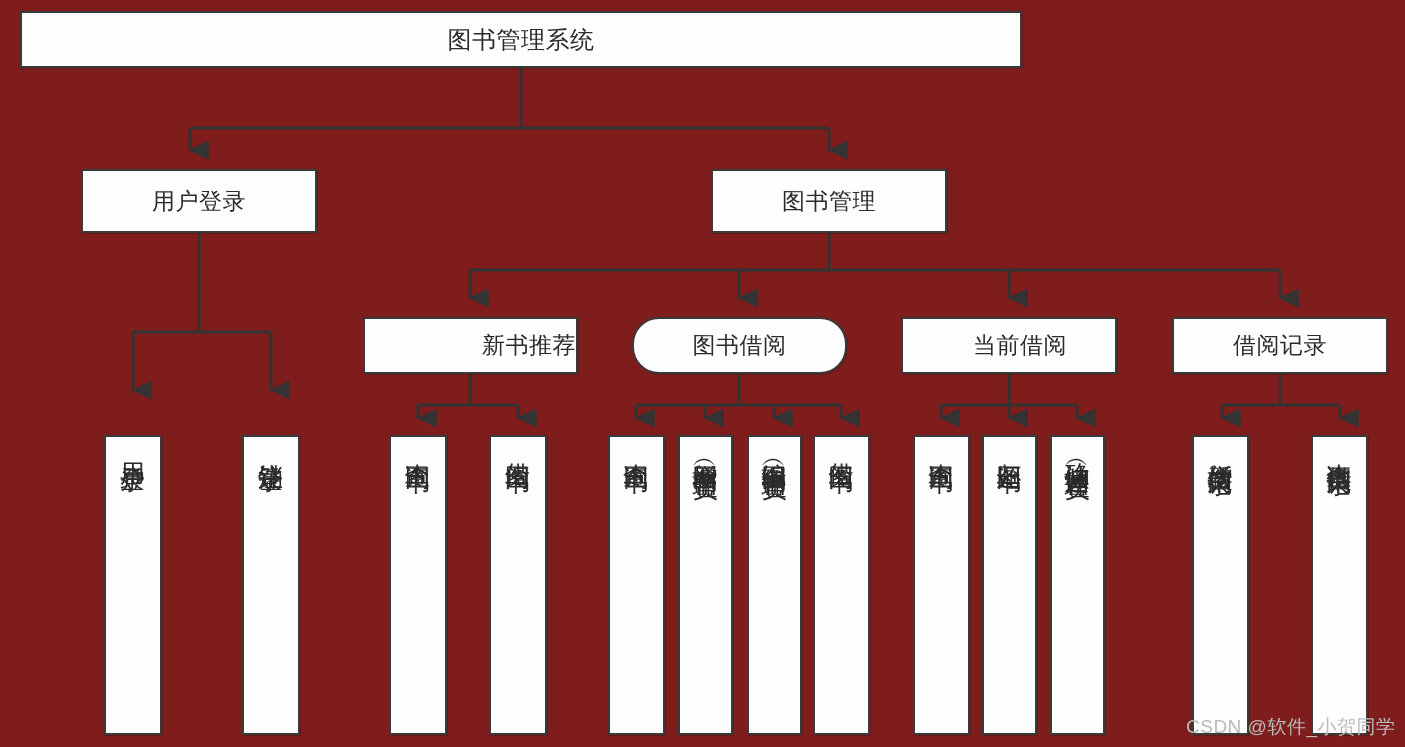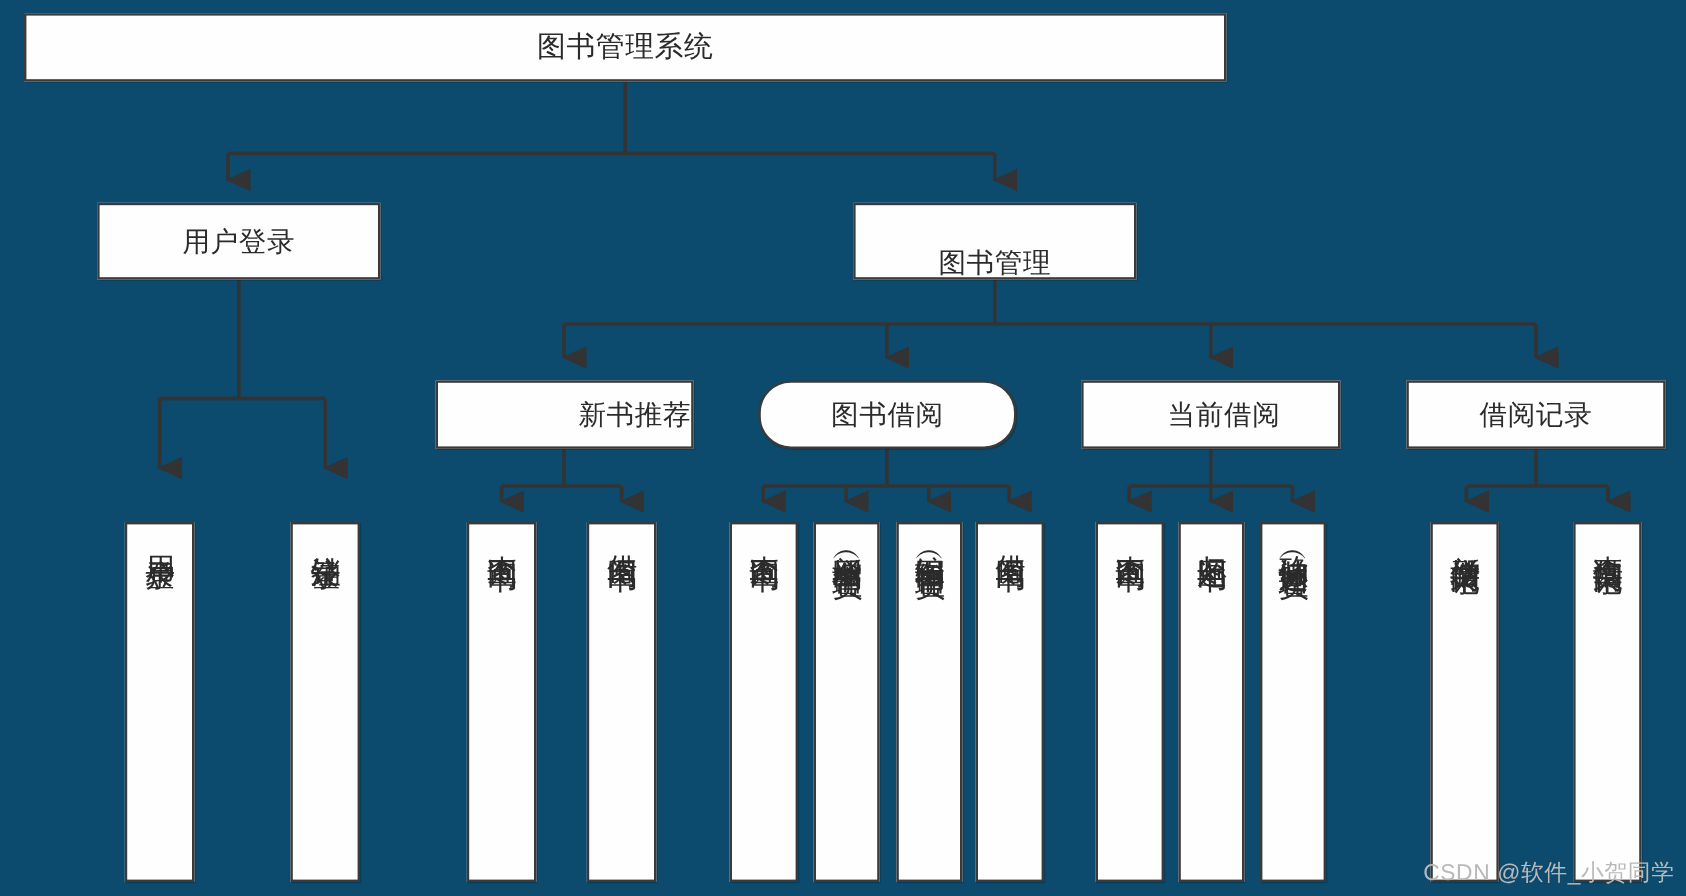--- a/index.html
+++ b/index.html
@@ -10,21 +10,21 @@
   body {
     width: 1405px; height: 747px;
     font-family: "Liberation Sans", "DejaVu Sans", sans-serif;
     overflow: hidden;
     position: relative;
   }
   #canvas {
     position: relative;
     width: 1405px;
     height: 747px;
-    background: #0c4a6e;
+    background: #7f1d1d;
   }
   svg.connectors {
     position: absolute;
     left: 0; top: 0;
     width: 1405px; height: 747px;
     pointer-events: none;
   }
   .node {
     position: absolute;
     border: 2.5px solid #3a3a3a;
@@ -130,21 +130,21 @@
     </g>
   </svg>
 
   <div class="node h root" style="left:20px; top:11px; width:1002px; height:57px;">
     <span class="node-label">图书管理系统</span>
   </div>
 
   <div class="node h" style="left:81px; top:169px; width:236px; height:64px;">
     <span class="node-label">用户登录</span>
   </div>
-  <div class="node h" style="left:711px; top:169px; width:236px; height:64px;align-items:flex-end;">
+  <div class="node h" style="left:711px; top:169px; width:236px; height:64px;">
     <span class="node-label">图书管理</span>
   </div>
 
   <div class="node h" style="left:363px; top:317px; width:215px; height:57px;justify-content:flex-end;">
     <span class="node-label">新书推荐</span>
   </div>
   <div class="node h" style="left:632px; top:317px; width:215px; height:57px;border-radius:27px;">
     <span class="node-label">图书借阅</span>
   </div>
   <div class="node h" style="left:901px; top:317px; width:216px; height:57px;padding-left:22px;">

